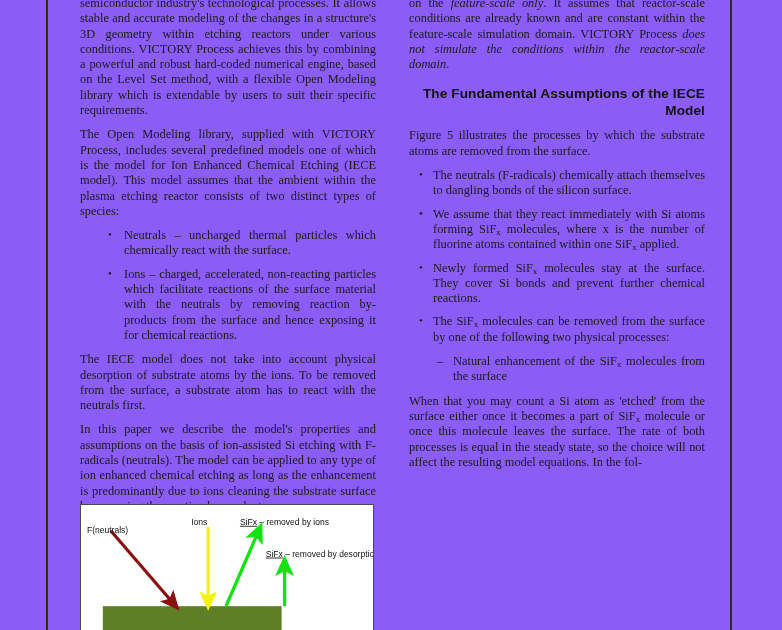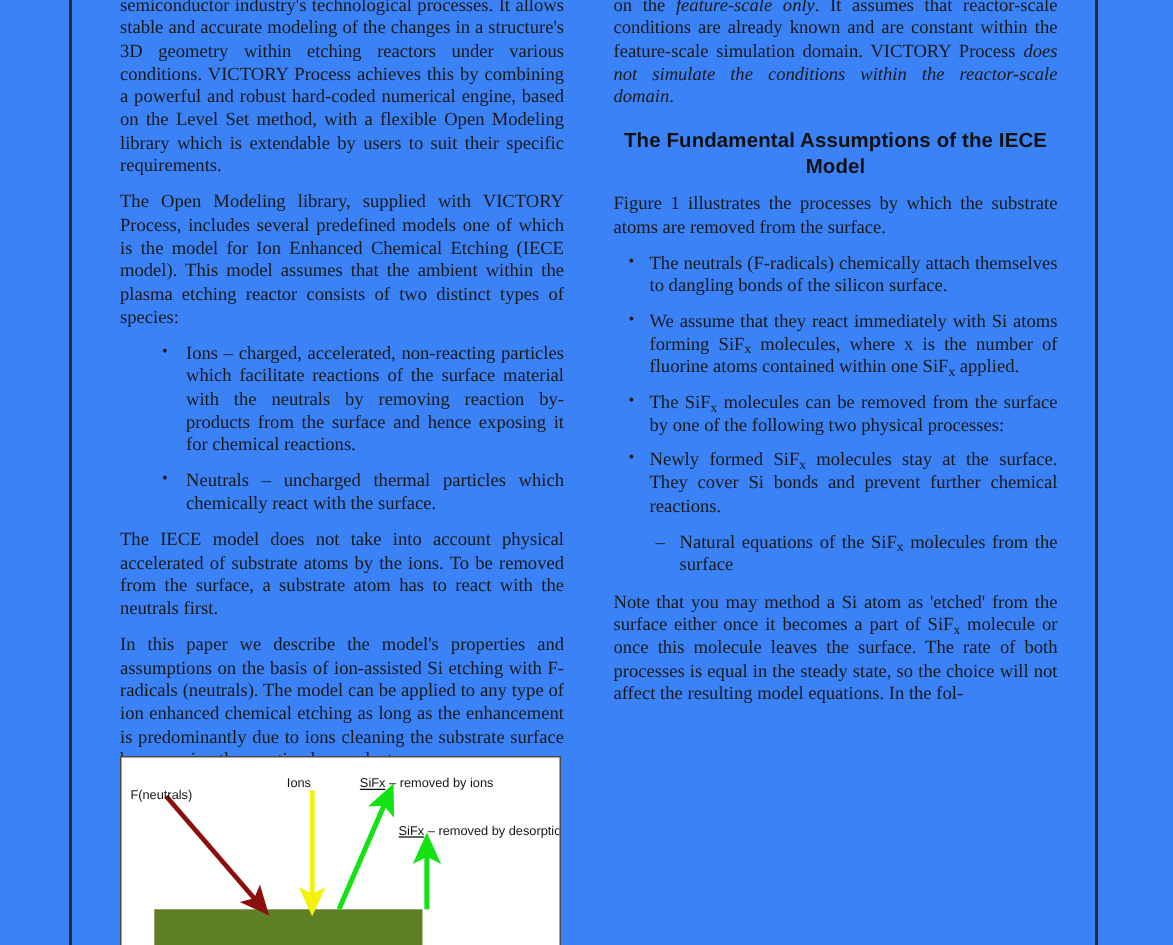--- a/index.html
+++ b/index.html
@@ -11,21 +11,21 @@
     width: 782px;
     height: 630px;
     position: relative;
     overflow: hidden;
     font-family: "Liberation Serif", "DejaVu Serif", serif;
     color: #1a1a1a;
   }
   .page {
     position: absolute;
     inset: 0;
-    background: #3b82f6;
+    background: #8b5cf6;
   }
   
   .rule {
     position: absolute;
     top: 0;
     bottom: 0;
     width: 2px;
     background: #2b2b2b;
   }
   .rule-left  { left: 46px; }
@@ -50,21 +50,21 @@
   }
   .col p:first-child { margin-top: -4px; }
 
   h2.section-head {
     font-family: "Liberation Sans", "DejaVu Sans", sans-serif;
     font-weight: bold;
     font-size: 13.6px;
     line-height: 16.5px;
     margin: 14px 0 9px 0;
     letter-spacing: 0.1px;
-    text-align: center;
+    text-align: right;
     color: #111;
   }
 
   ul.bullets, ul.dashes {
     list-style: none;
     margin: 0 0 9px 0;
     padding: 0;
   }
   ul.bullets > li {
     position: relative;
@@ -136,55 +136,55 @@
   <div class="rule rule-left"></div>
   <div class="rule rule-right"></div>
 
   <div class="col col-left">
 
     <p>semiconductor industry's technological processes. It allows stable and accurate modeling of the changes in a structure's 3D geometry within etching reactors under various conditions. VICTORY Process achieves this by combining a powerful and robust hard-coded numerical engine, based on the Level Set method, with a flexible Open Modeling library which is extendable by users to suit their specific requirements.</p>
 
     <p>The Open Modeling library, supplied with VICTORY Process, includes several predefined models one of which is the model for Ion Enhanced Chemical Etching (IECE model). This model assumes that the ambient within the plasma etching reactor consists of two distinct types of species:</p>
 
     <ul class="bullets">
+      <li>Neutrals – uncharged thermal particles which chemically react with the surface.</li>
       <li>Ions  – charged, accelerated, non-reacting particles which facilitate reactions of the surface material with the neutrals by removing reaction by-products from the surface and hence exposing it for chemical reactions.</li>
-      <li>Neutrals – uncharged thermal particles which chemically react with the surface.</li>
     </ul>
 
-    <p>The IECE model does not take into account physical accelerated of substrate atoms by the ions. To be removed from the surface, a substrate atom has to react with the neutrals first.</p>
+    <p>The IECE model does not take into account physical desorption of substrate atoms by the ions. To be removed from the surface, a substrate atom has to react with the neutrals first.</p>
 
     <p>In this paper we describe the model's properties and assumptions on the basis of ion-assisted Si etching with F-radicals (neutrals). The model can be applied to any type of ion enhanced chemical etching as long as the enhancement is predominantly due to ions cleaning the substrate surface by removing the reaction by-products.</p>
   </div>
 
   <div class="col col-right">
 
     <p><span>on the </span><em>feature-scale only</em><span>. It assumes that reactor-scale conditions are already known and are constant within the feature-scale simulation domain. VICTORY Process </span><em>does not simulate the conditions within the reactor-scale domain</em><span>.</span></p>
 
     <h2 class="section-head">The Fundamental Assumptions of the IECE Model</h2>
 
-    <p>Figure 1 illustrates the processes by which the substrate atoms are removed from the surface.</p>
+    <p>Figure 5 illustrates the processes by which the substrate atoms are removed from the surface.</p>
 
     <ul class="bullets">
       <li><span>The neutrals (F-radicals) chemically attach themselves to dangling bonds of the silicon surface.</span></li>
 
       <li><span>We assume that they react immediately with Si atoms forming SiF</span><sub>x</sub><span> molecules, where x is the number of fluorine atoms contained within one SiF</span><sub>x</sub><span> applied.</span></li>
 
+      <li><span>Newly formed SiF</span><sub>x</sub><span> molecules stay at the surface. They cover Si bonds and prevent further chemical reactions.</span></li>
+
       <li><span>The SiF</span><sub>x</sub><span> molecules can be removed from the surface by one of the following two physical processes:</span></li>
-
-      <li><span>Newly formed SiF</span><sub>x</sub><span> molecules stay at the surface. They cover Si bonds and prevent further chemical reactions.</span></li>
     </ul>
 
     <ul class="dashes">
-      <li><span>Natural equations of the SiF</span><sub>x</sub><span> molecules from the surface</span></li>
+      <li><span>Natural enhancement of the SiF</span><sub>x</sub><span> molecules from the surface</span></li>
 
     </ul>
 
 
 
-    <p><span>Note that you may method a Si atom as 'etched' from the surface either once it becomes a part of  SiF</span><sub>x</sub><span> molecule or once this molecule leaves the surface. The rate of both processes is equal in the steady state, so the choice will not affect the resulting model equations. In the fol-</span></p>
+    <p><span>When that you may count a Si atom as 'etched' from the surface either once it becomes a part of  SiF</span><sub>x</sub><span> molecule or once this molecule leaves the surface. The rate of both processes is equal in the steady state, so the choice will not affect the resulting model equations. In the fol-</span></p>
   </div>
 
   <div class="figure">
     <svg class="fig-svg" viewBox="0 0 294 126" preserveAspectRatio="none">
       <defs>
         <marker id="mk-red" markerWidth="7" markerHeight="7" refX="3.2" refY="3.2" orient="auto" markerUnits="strokeWidth">
           <path d="M0.4,0.4 L6.6,3.2 L0.4,6.0 L1.8,3.2 Z" fill="#8b0f0f"></path>
         </marker>
         <marker id="mk-yellow" markerWidth="7" markerHeight="7" refX="3.2" refY="3.2" orient="auto" markerUnits="strokeWidth">
           <path d="M0.4,0.4 L6.6,3.2 L0.4,6.0 L1.8,3.2 Z" fill="#f2f20a"></path>

